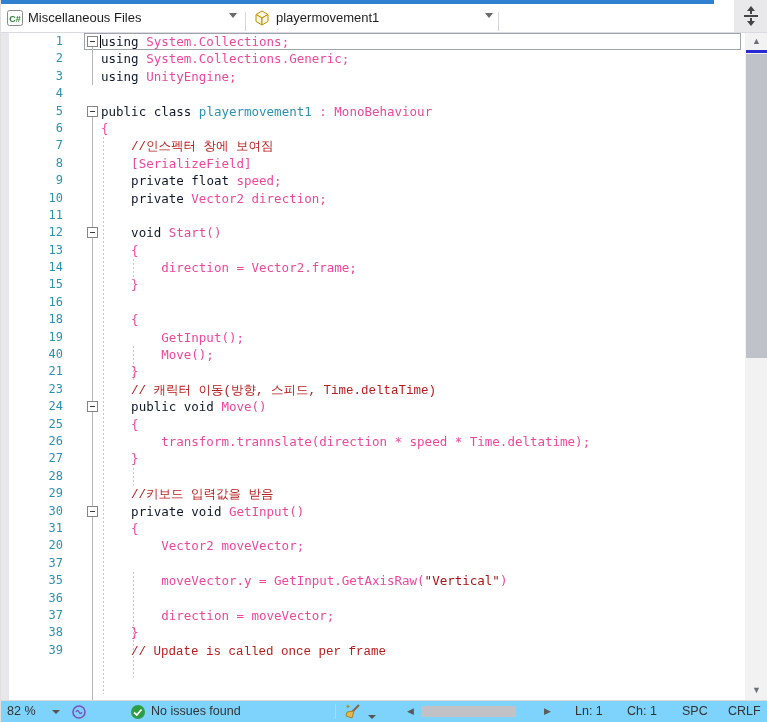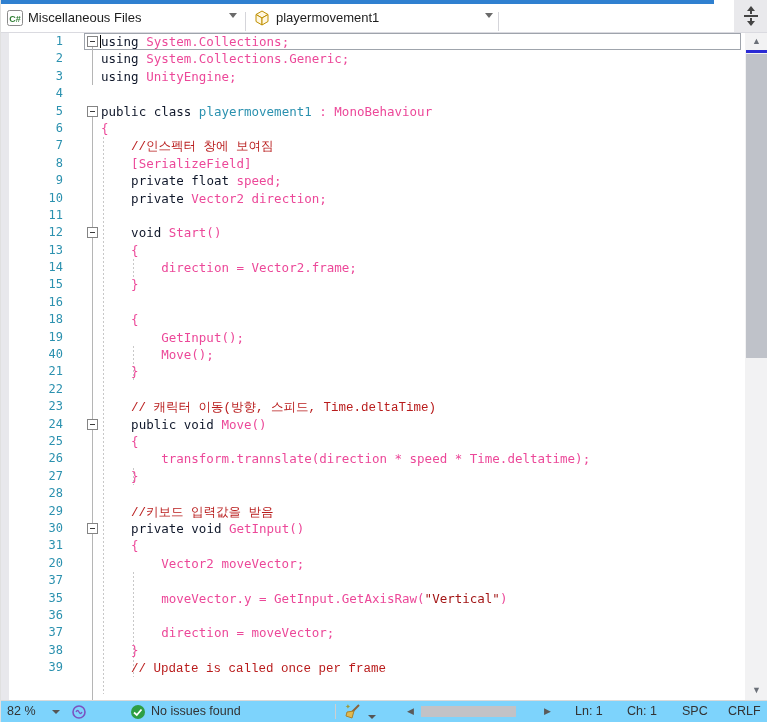--- a/index.html
+++ b/index.html
@@ -203,25 +203,20 @@
           <span class="ln">40</span>
           <span class="fc"></span>
           <span class="ct"><span class="txt">        Move();</span></span>
         </div>
         <div class="crow">
           <span class="ln">21</span>
           <span class="fc"></span>
           <span class="ct"><span class="txt">    }</span></span>
         </div>
         <div class="crow">
-          <span class="ln">22</span>
-          <span class="fc"></span>
-          <span class="ct"></span>
-        </div>
-        <div class="crow">
           <span class="ln">23</span>
           <span class="fc"></span>
           <span class="ct"><span class="cmt">    // 캐릭터 이동(방향, 스피드, Time.deltaTime)</span></span>
         </div>
         <div class="crow">
           <span class="ln">24</span>
           <span class="fc">
             <span class="foldbox"></span>
           </span>
           <span class="ct"><span class="txt">    </span><span class="kw">public</span><span class="txt"> </span><span class="kw">void</span><span class="txt"> Move()</span></span>

